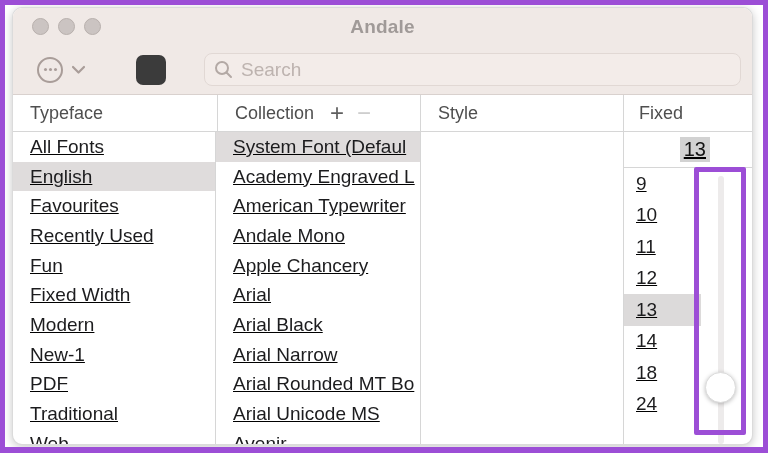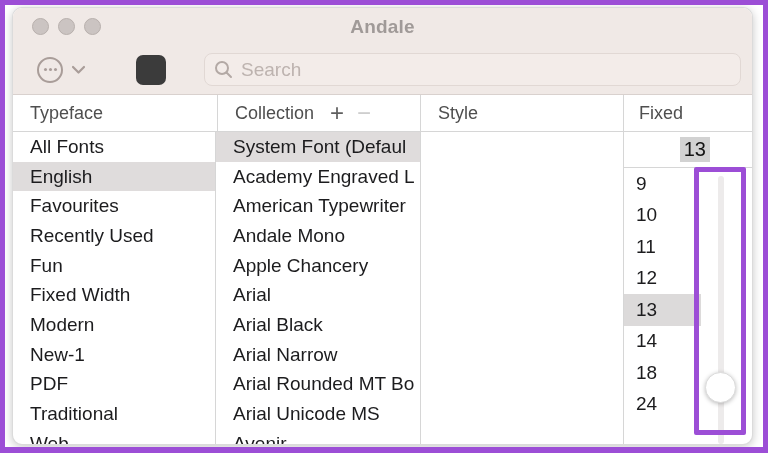--- a/index.html
+++ b/index.html
@@ -44,21 +44,21 @@
   .hcell { height:100%; display:flex; align-items:center; padding-left:17px; }
   .hcell.c1 { width:203px; border-right:1px solid #d6d6d6; }
   .hcell.c2 { width:205px; border-right:1px solid #d6d6d6; }
   .hcell.c3 { width:203px; border-right:1px solid #d6d6d6;text-align:center; }
   .hcell.c4 { flex:1; padding-left:15px; }
   .btn-plus { margin-left:16px; color:#5f5f5f; font-size:24px; font-weight:400; line-height:1; cursor:default; }
   .btn-minus { margin-left:13px; color:#cccccc; font-size:24px; font-weight:400; line-height:1; cursor:default; }
 
   
   .content { position:relative; display:flex; height:314px; }
-  .col { height:100%; overflow:hidden; }
+  .col { height:100%; overflow:hidden;text-decoration:underline; }
   .col.sidebar { width:203px; border-right:1px solid #d6d6d6; }
   .col.typefaces { width:205px; border-right:1px solid #d6d6d6; }
   .col.styles { width:203px; border-right:1px solid #d6d6d6; }
   .col.sizes { flex:1; display:flex; flex-direction:column; }
 
   .row { height:29.7px; display:flex; align-items:center; padding-left:17px;
          font-size:19px; color:#1c1c1e; white-space:nowrap; overflow:hidden; }
   .row.selected { background:#dfdcdc; }
 
   .size-field { height:36px; border-bottom:1px solid #d6d6d6; display:flex; align-items:center;

